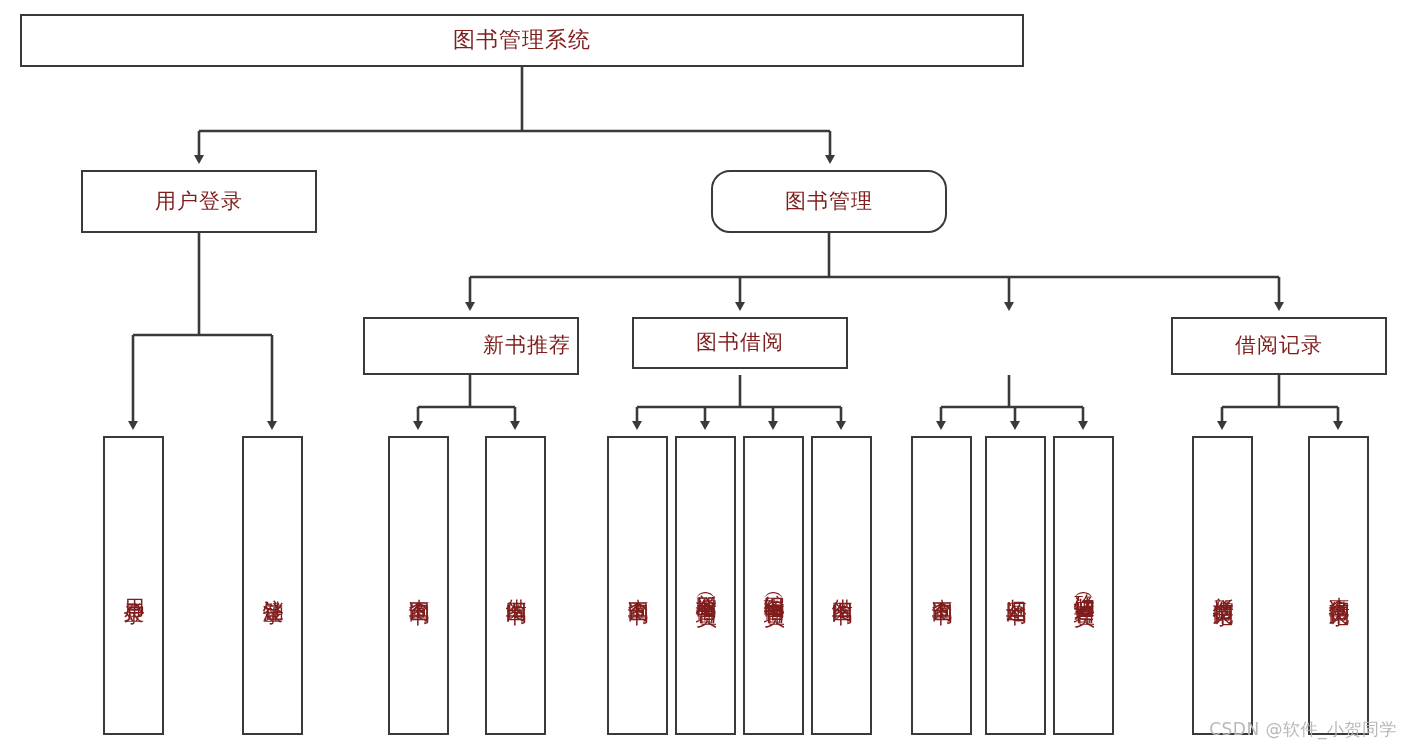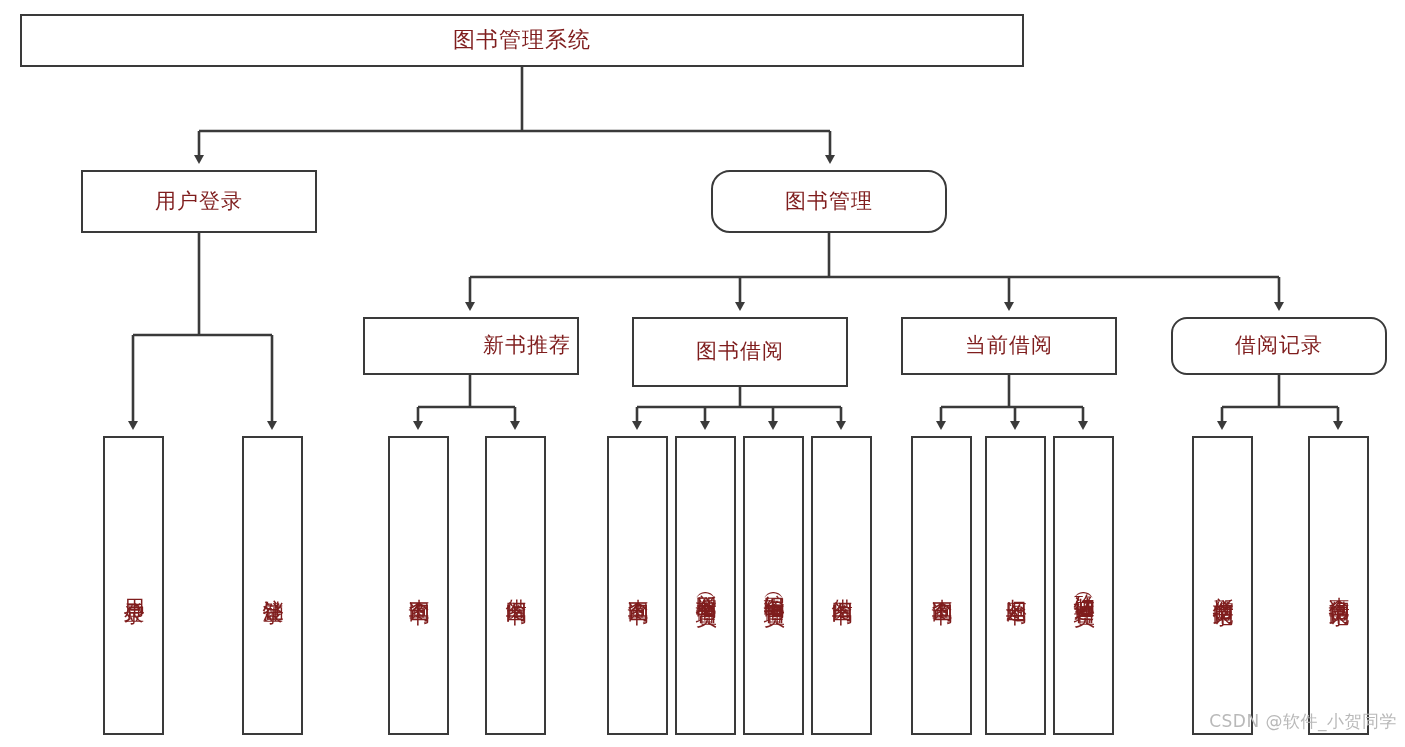--- a/index.html
+++ b/index.html
@@ -48,21 +48,21 @@
   }
   .node.vert .vtext {
     writing-mode: vertical-rl;
     text-orientation: upright;
     display: block;
     max-height: 100%;
   }
   .watermark {
     position: absolute;
     right: 8px;
-    bottom: 14px;
+    bottom: 6px;
     font-size: 17px;
     color: #b9b9b9;
     letter-spacing: 0.5px;
     white-space: nowrap;
   }
 </style>
 </head>
 <body>
 
 <div id="stage">
@@ -124,27 +124,24 @@
   <div class="node horiz" style="left: 81px; top: 170px; width: 236px; height: 63px;">
     <span>用户登录</span>
   </div>
   <div class="node horiz" style="left: 711px; top: 170px; width: 236px; height: 63px; border-radius: 19px;">
     <span>图书管理</span>
   </div>
 
   <div class="node horiz" style="left: 363px; top: 317px; width: 216px; height: 58px; justify-content: flex-end;">
     <span>新书推荐</span>
   </div>
-  <div class="node horiz" style="left: 632px; top: 317px; width: 216px; height: 70px;">
+  <div class="node horiz" style="left: 632px; top: 317px; width: 216px; height: 52px;">
     <span>图书借阅</span>
   </div>
-  <div class="node horiz" style="left: 901px; top: 317px; width: 216px; height: 58px;">
-    <span>当前借阅</span>
-  </div>
-  <div class="node horiz" style="left: 1171px; top: 317px; width: 216px; height: 58px; border-radius: 16px;">
+  <div class="node horiz" style="left: 1171px; top: 317px; width: 216px; height: 58px;">
     <span>借阅记录</span>
   </div>
 
   <div class="node vert" style="left: 103px; top: 436px; width: 61px; height: 299px;">
     <span class="vtext">用户登录</span>
   </div>
   <div class="node vert" style="left: 242px; top: 436px; width: 61px; height: 299px;">
     <span class="vtext">注销登录</span>
   </div>
   <div class="node vert" style="left: 388px; top: 436px; width: 61px; height: 299px;">

